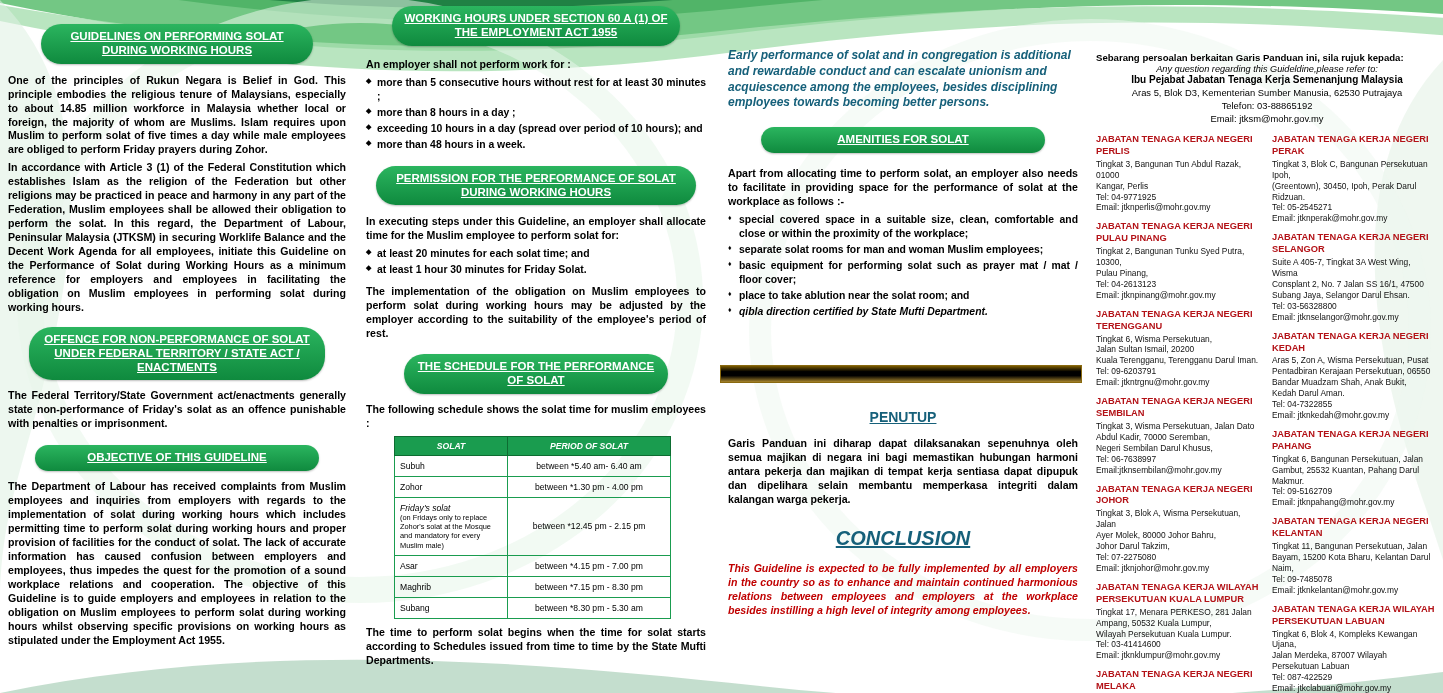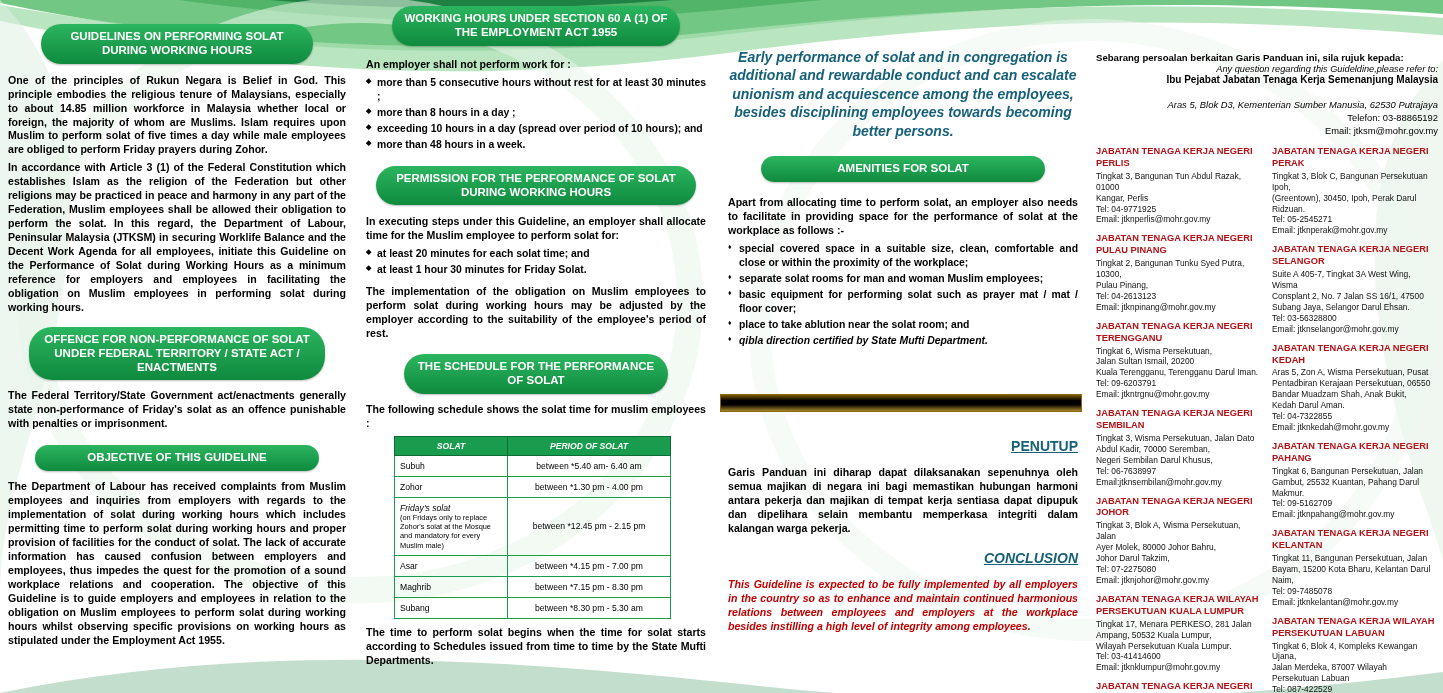--- a/index.html
+++ b/index.html
@@ -17,20 +17,21 @@
 
   
   .pill{
     background:#1a9c4f;
     background:linear-gradient(180deg,#2bb55f 0%, #0f8a3e 100%);
     color:#fff;font-weight:bold;text-align:center;
     border-radius:22px;
     padding:6px 10px;
     font-size:11.5px;line-height:1.2;
     box-shadow:0 1px 2px rgba(0,0,0,.25);
+    text-decoration:underline;
   }
   .body-txt{
     font-size:10.6px;line-height:1.32;text-align:justify;font-weight:bold;
     color:#000;
   }
   .it{font-style:italic;}
   ul.bul{margin:4px 0 0 0;padding:0;list-style:none;}
   ul.bul li{
     font-size:10.4px;line-height:1.35;text-align:justify;font-weight:bold;
     padding-left:11px;position:relative;margin-bottom:2px;
@@ -53,31 +54,31 @@
   }
   table.sched td.c2{text-align:center;}
   .sm{font-size:7.4px;line-height:1.25;}
 
   .rt-head{
     color:#b31217;font-weight:bold;font-size:9.3px;line-height:1.28;margin-bottom:1px;
   }
   .rt-body{
     font-size:8.4px;line-height:1.3;color:#111;margin-bottom:8px;
   }
-  .ctr{text-align:right;}
+  .ctr{text-align:center;}
   .teal{color:#16607a;}
   .red{color:#c00000;}
   .underline{text-decoration:underline;}
   .small-italic{font-size:9.2px;font-style:italic;}
   .goldbar{
     height:16px;width:360px;
     background:linear-gradient(180deg,#7a5a00 0%, #000 35%, #000 60%, #a8852b 100%);
     border:1px solid #8a6a10;
   }
-  .blue-note{font-size:14px;line-height:1.32;color:#16607a;font-style:italic;font-weight:bold;text-align:center;}
+  .blue-note{font-size:12px;line-height:1.32;color:#16607a;font-style:italic;font-weight:bold;}
 </style>
 </head>
 <body>
 
 <div class="page">
 
   <svg width="1443" height="693" style="position:absolute;top:0;left:0;">
     <defs>
       <linearGradient id="g1" x1="0" y1="0" x2="1" y2="1">
         <stop offset="0%" stop-color="#0f7a36"></stop>
@@ -183,29 +184,29 @@
       <li>basic equipment for performing solat such as prayer mat / mat / floor cover;</li>
       <li>place to take ablution near the solat room; and</li>
       <li class="it">qibla direction certified by State Mufti Department.</li>
     </ul>
 
     <div class="goldbar" style="margin:46px 0 0 -8px;"></div>
 
     <div class="ctr teal underline" style="margin-top:26px;font-size:14px;font-weight:bold;">PENUTUP</div>
     <div class="body-txt" style="margin-top:12px;">Garis Panduan ini diharap dapat dilaksanakan sepenuhnya oleh semua majikan di negara ini bagi memastikan hubungan harmoni antara pekerja dan majikan di tempat kerja sentiasa dapat dipupuk dan dipelihara selain membantu memperkasa integriti dalam kalangan warga pekerja.</div>
 
-    <div class="ctr teal underline it" style="margin-top:14px;font-size:14px;font-weight:bold;">CONCLUSION</div>
+    <div class="ctr teal underline it" style="margin-top:20px;font-size:20px;font-weight:bold;">CONCLUSION</div>
     <div class="body-txt it red" style="margin-top:12px;">This Guideline is expected to be fully implemented by all employers in the country so as to enhance and maintain continued harmonious relations between employees and employers at the workplace besides instilling a high level of integrity among employees.</div>
   </div>
 
   <div class="col" style="left:1096px;top:52px;width:342px;">
     <div style="font-size:9.6px;font-weight:bold;">Sebarang persoalan berkaitan Garis Panduan ini, sila rujuk kepada:</div>
     <div class="ctr small-italic" style="margin-top:1px;">Any question regarding this Guideldine,please refer to:</div>
     <div class="ctr" style="font-size:10px;font-weight:bold;margin-top:0;">Ibu Pejabat Jabatan Tenaga Kerja Semenanjung Malaysia</div>
-    <div class="ctr" style="font-size:9.4px;margin-top:14px;font-style:italic;">Aras 5, Blok D3, Kementerian Sumber Manusia, 62530 Putrajaya</div>
+    <div class="ctr" style="font-size:9.4px;margin-top:2px;">Aras 5, Blok D3, Kementerian Sumber Manusia, 62530 Putrajaya</div>
     <div class="ctr" style="font-size:9.4px;margin-top:2px;">Telefon: 03-88865192</div>
     <div class="ctr" style="font-size:9.4px;margin-top:2px;">Email: jtksm@mohr.gov.my</div>
 
     <div style="display:flex;gap:12px;margin-top:10px;">
       <div style="width:164px;">
         <div>
           <div class="rt-head">JABATAN TENAGA KERJA NEGERI PERLIS</div>
           <div class="rt-body">
             <div>Tingkat 3, Bangunan Tun Abdul Razak, 01000</div>
             <div>Kangar, Perlis</div>

